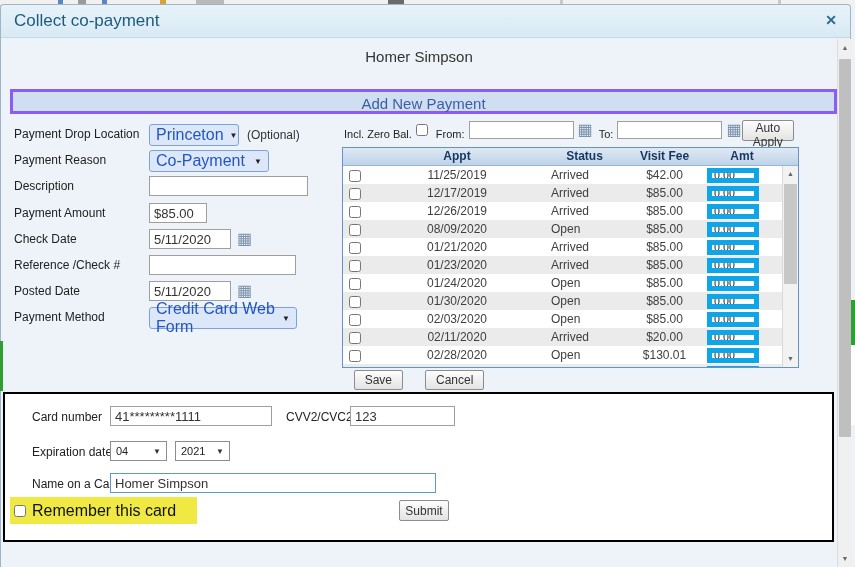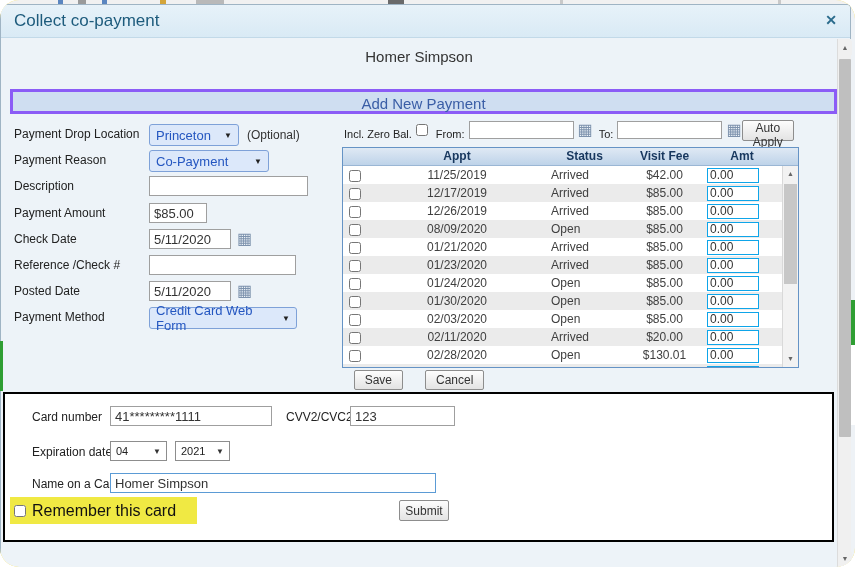--- a/index.html
+++ b/index.html
@@ -1,18 +1,18 @@
 <!DOCTYPE html>
 <html><head>
 <meta charset="utf-8">
 <style>
   * { box-sizing: border-box; margin: 0; padding: 0; }
   html,body { width:855px; height:567px; }
   body { font-family: "Liberation Sans", sans-serif; background:#fff; }
-  .screen { position:relative; width:855px; height:567px; overflow:hidden; background:#fde047;border-radius:19px; }
+  .screen { position:relative; width:855px; height:567px; overflow:hidden; background:#fde047; }
 
   
   .bg-top { position:absolute; left:0; top:0; width:855px; height:5px; background:#f1f1f1; }
   .bg-top .frag { position:absolute; top:0; height:4px; }
   .bg-right { position:absolute; right:0; top:0; width:5px; height:567px; background:#eef2f6; }
   .bg-right .green { position:absolute; left:0; top:300px; width:5px; height:45px; background:#2f9e33; }
   .bg-right .white { position:absolute; left:0; top:345px; width:5px; height:80px; background:#ffffff; }
   .bg-left-green { position:absolute; left:0; top:341px; width:3px; height:50px; background:#2f9e33; z-index:5; }
 
   
@@ -37,21 +37,21 @@
   .banner { position:absolute; left:9px; top:84px; width:827px; height:25px; line-height:23px;
             background:#cfdef1; border:3px solid #8b5cf6; color:#3a5ea6; font-size:15px; text-align:center; }
 
   
   .fld-label { position:absolute; left:13px; font-size:12px; color:#222; line-height:21px; }
   .fld { position:absolute; left:148px; }
   .txt { height:20px; border:1px solid #9f9f9f; background:#fff; font-family:"Liberation Sans",sans-serif;
          font-size:13px; color:#333; padding:0 4px; }
   .sel { height:22px; background:#dce8fa; border:1px solid #7ea1d8; border-radius:3px;
          display:flex; align-items:center; justify-content:space-between; padding:0 6px; cursor:pointer; }
-  .sel-val { font-size:13px; color:#2456c0; }
+  .sel-val { font-size:16px; color:#2456c0; }
   .sel-arrow { font-size:8px; color:#222; margin-left:6px; }
   .suffix { font-size:12px; color:#333; margin-left:8px; }
   .cal-icon { display:inline-block; font-size:16px; line-height:18px; color:#7d92ad; margin-left:6px; cursor:pointer; }
   .inline { display:flex; align-items:center; }
 
   
   .filter-row { position:absolute; left:343px; top:114px; width:450px; height:22px; display:flex; align-items:center; }
   .filter-row .lbl { font-size:11px; color:#222; white-space:nowrap;margin-top:8px; }
   .filter-row input[type=text] { width:105px; height:18px; }
   .btn { background:linear-gradient(#fdfdfd,#e3e3e3); border:1px solid #8d8d8d; border-radius:2px;
@@ -62,21 +62,21 @@
   .t-header { display:flex; height:18px; background:linear-gradient(#dfe9f4,#bed3e9); border-bottom:1px solid #9ab6d4; }
   .t-header .hc { font-size:12px; font-weight:bold; color:#17375e; text-align:center; line-height:17px; }
   .t-body { position:relative; height:201px; overflow:hidden; }
   .t-row { display:flex; height:18px; align-items:center; font-size:12px; color:#404040; background:#fff; }
   .t-row.alt { background:#ebebeb; }
   .c-cb  { width:24px; text-align:center; }
   .c-appt{ width:180px; text-align:center; }
   .c-st  { width:75px; padding-left:4px; }
   .c-fee { width:85px; text-align:center; }
   .c-amt { width:70px; }
-  .amt-in { width:52px; height:15px; border:1px solid #0ea5e9; font-family:Liberation Sans, sans-serif;
+  .amt-in { width:52px; height:15px; border:5px solid #0ea5e9; font-family:Liberation Serif, serif;
             font-size:12px; color:#333; padding:0 2px; }
   input[type=checkbox] { width:12px; height:12px; margin:0; vertical-align:middle; }
 
   .t-sb { position:absolute; right:0; top:0; width:16px; height:201px; background:#f2f2f2; border-left:1px solid #d9d9d9; }
   .t-sb .up { top:1px; } .t-sb .down { bottom:1px; }
   .t-sb .sb-btn { width:15px; background:#f2f2f2; }
   .t-sb .thumb { position:absolute; left:1px; top:18px; width:13px; height:100px; background:#c7c7c7; }
 
   .action-row { position:absolute; left:0; top:365px; width:836px; display:flex; justify-content:center; gap:22px; }
   .action-row .btn { height:20px; padding:0 10px; }

